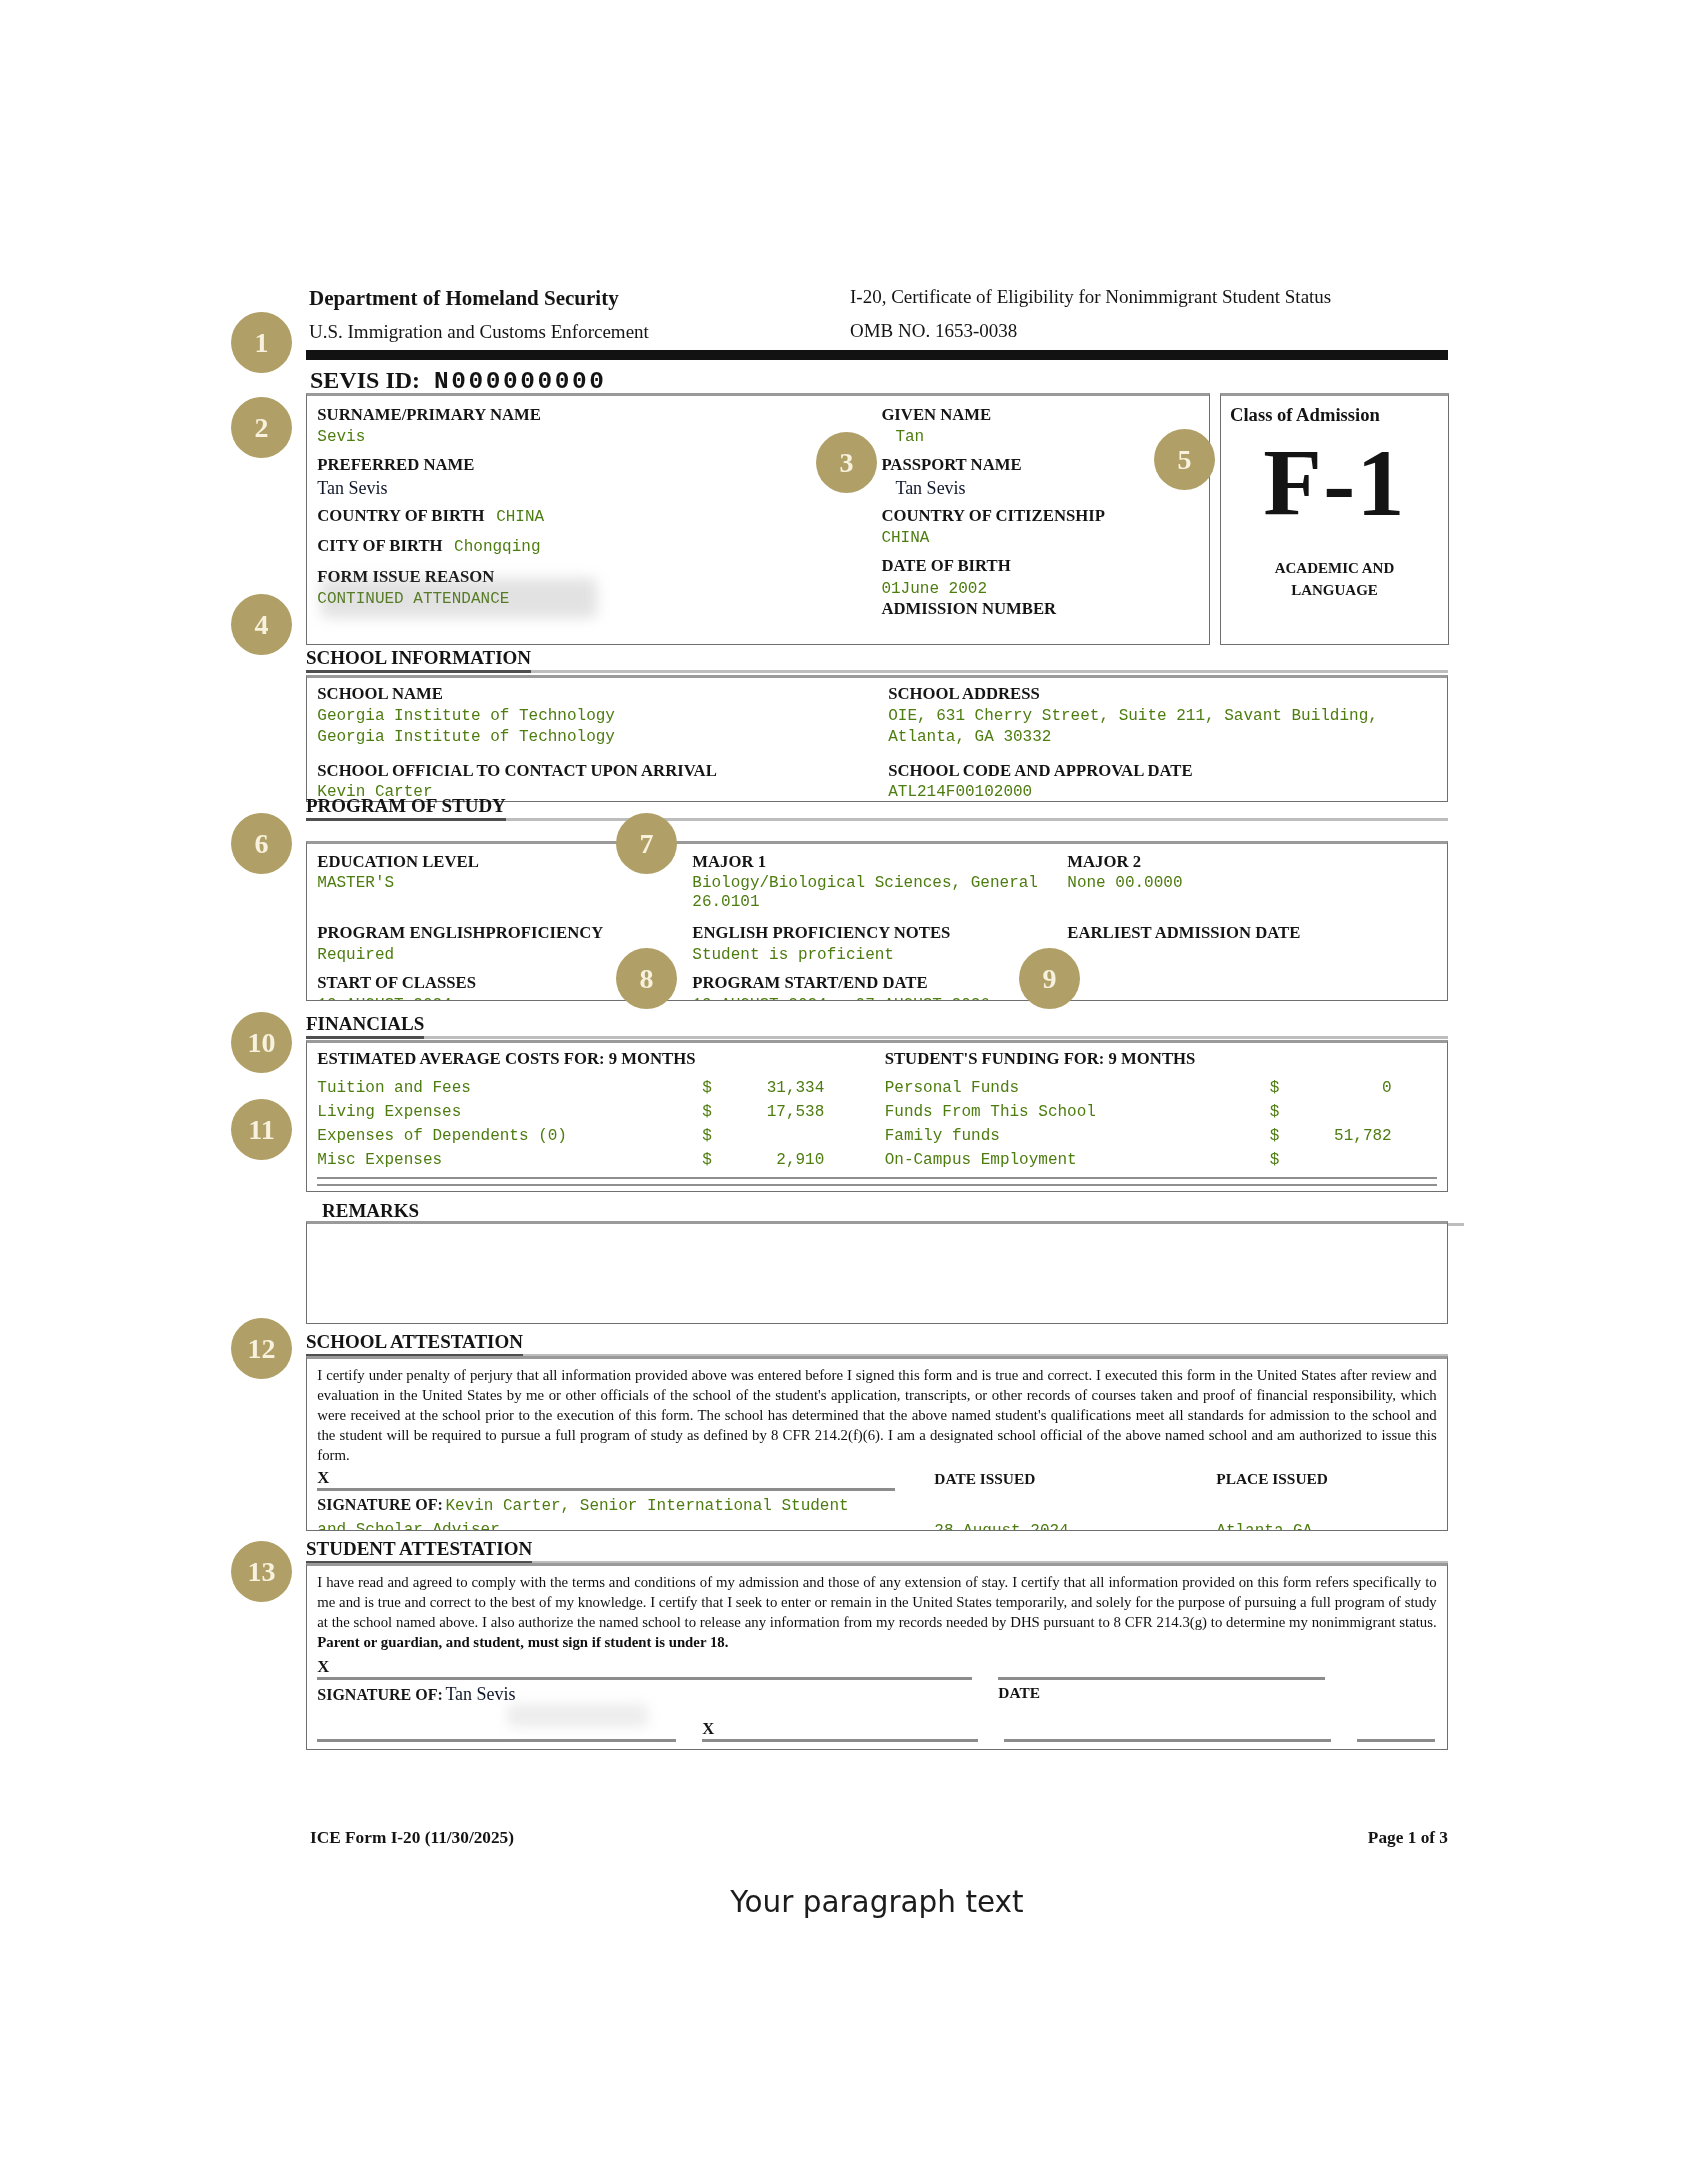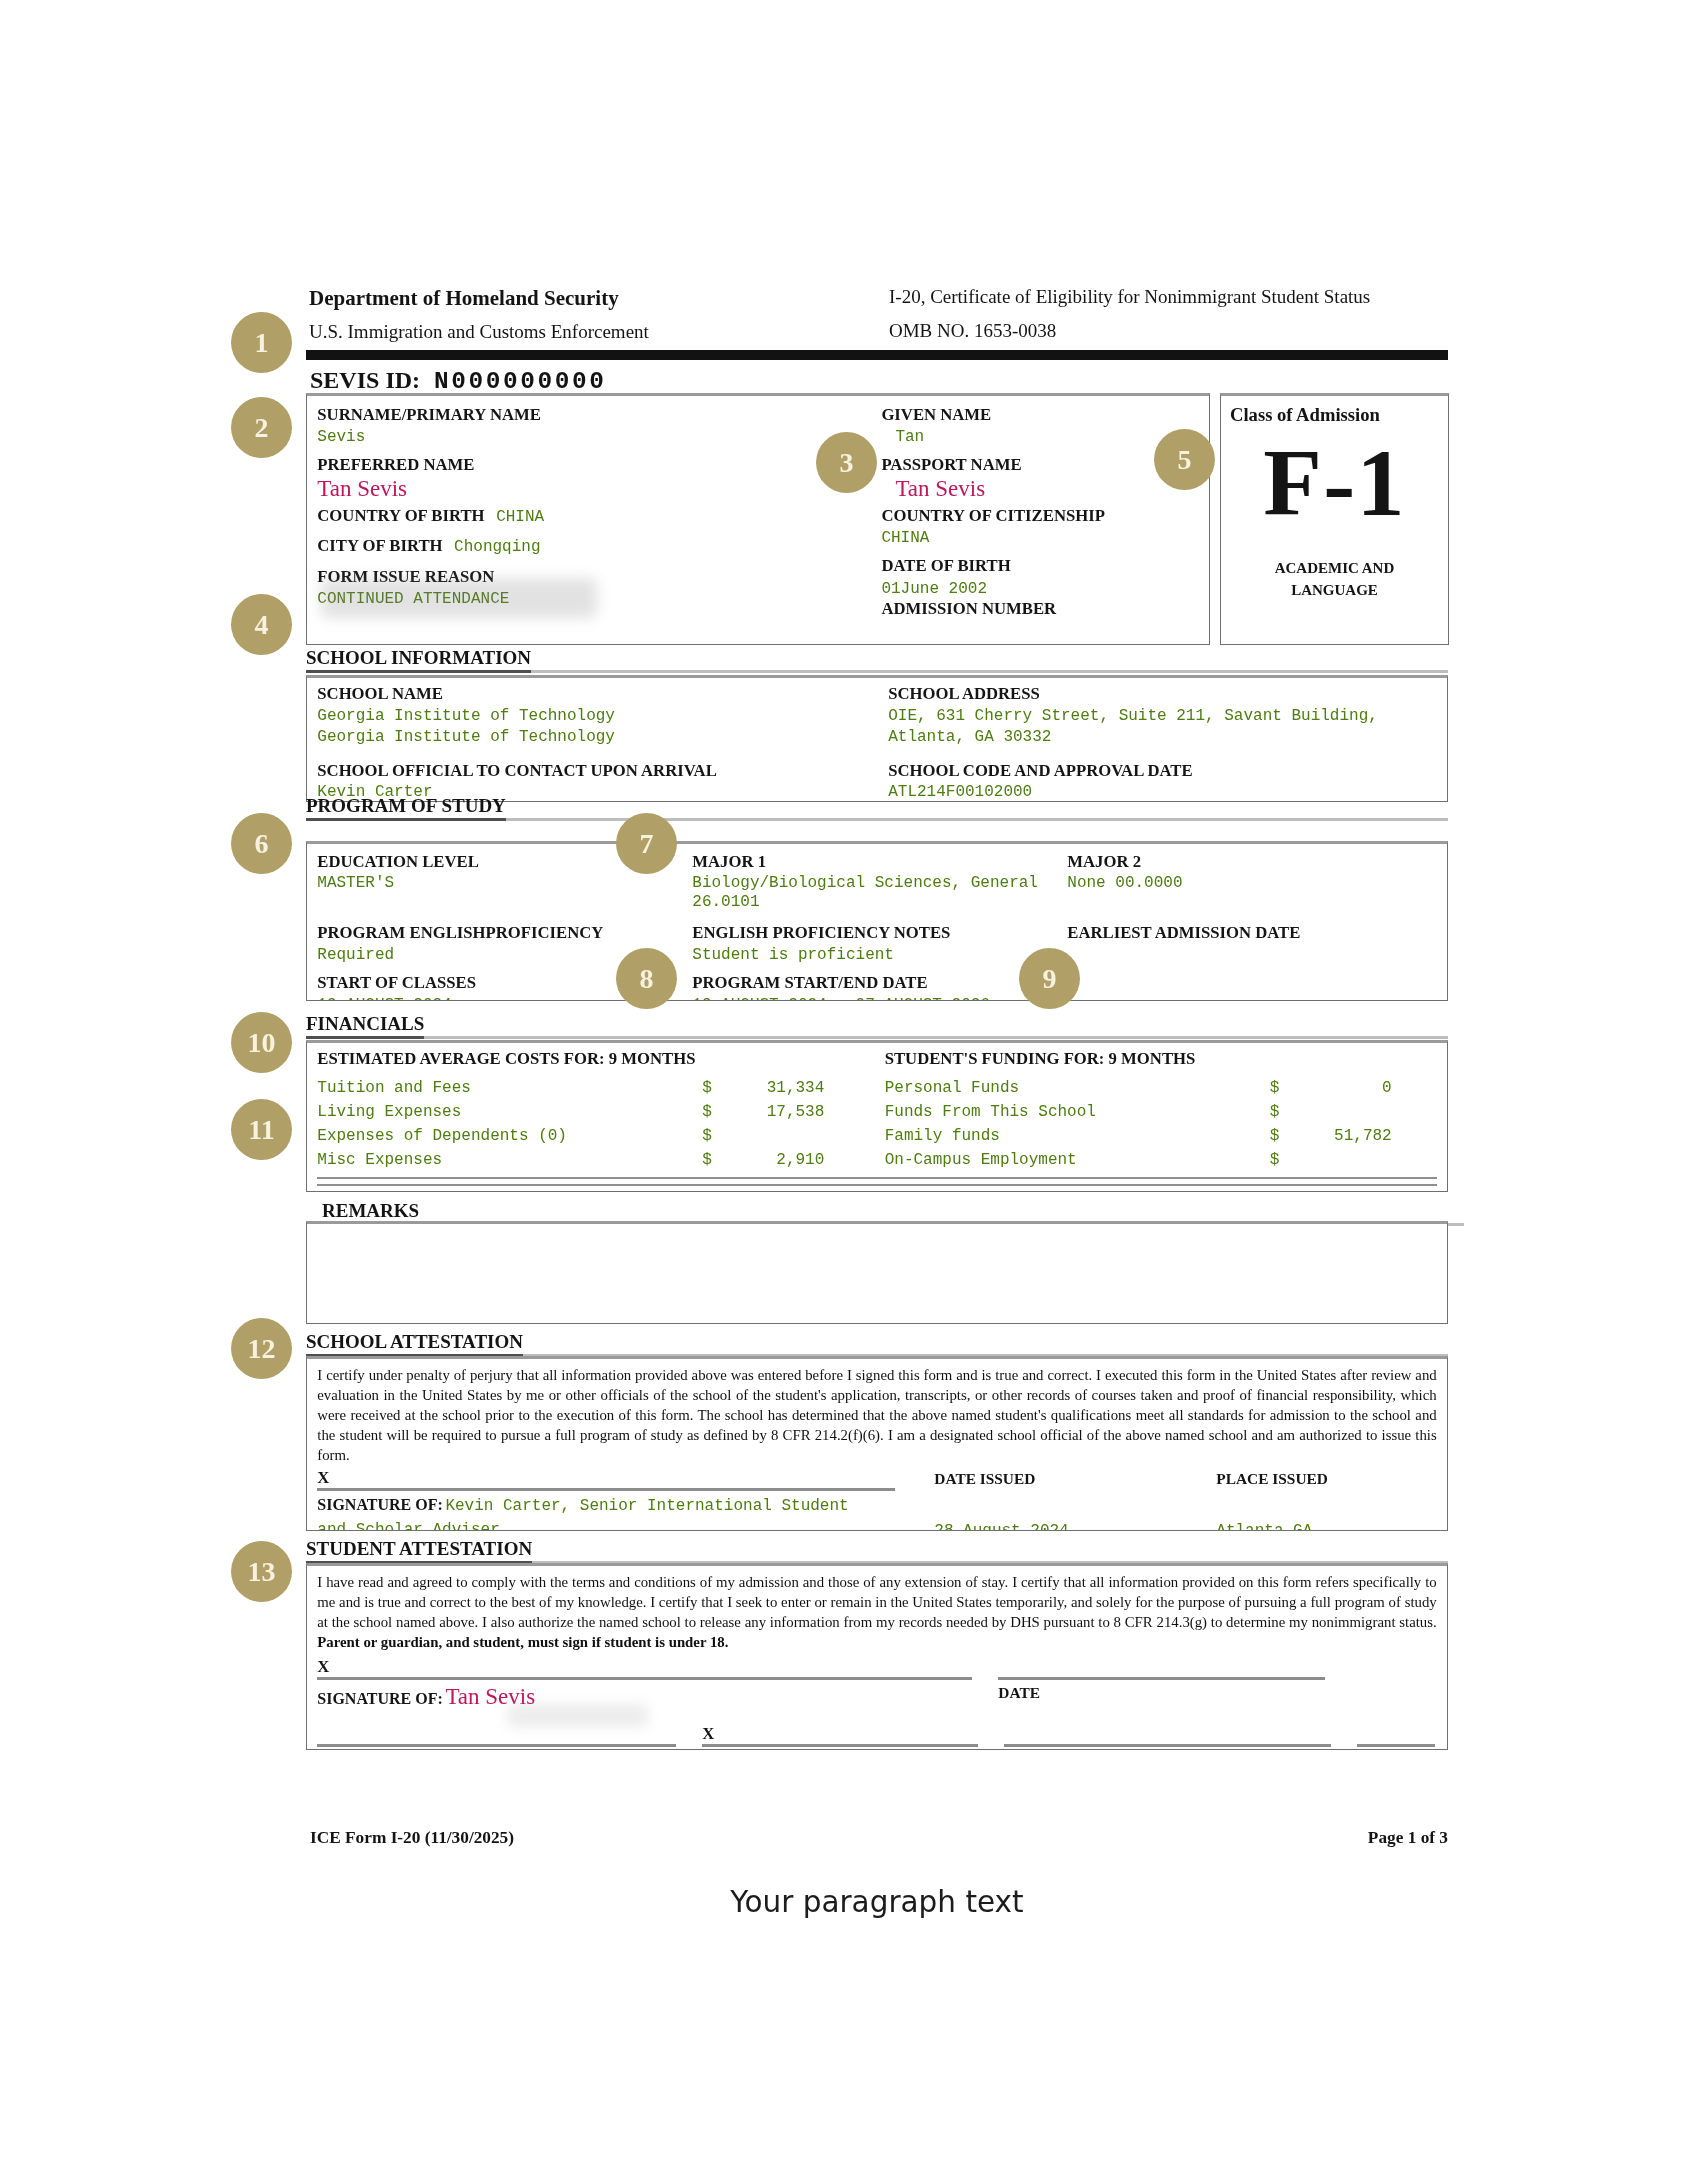--- a/index.html
+++ b/index.html
@@ -21,21 +21,21 @@
   .sevis-value { font-family:"Liberation Mono", monospace; font-size:24.4px; font-weight:bold; letter-spacing:2.6px; margin-left:14px; }
 
   
   .box { position:absolute; box-sizing:border-box; background:#fff;
          border:1.9px solid #6f6f6f; border-top:3.9px solid #9a9a9a; padding:6.4px 10.3px; overflow:hidden; }
   .section-head { position:absolute; border-bottom:3.9px solid #bdbdbd; padding-bottom:1.3px; }
   .section-title { display:inline-block; font-size:19px; font-weight:bold; border-bottom:3.9px solid #4f4f4f; margin-bottom:-5.1px; padding-bottom:1.3px; }
 
   .label { font-weight:bold; font-size:16.7px; color:#151515; }
   .value { font-family:"Liberation Mono", monospace; font-size:16px; color:#4d7c0f; }
-  .val-serif { font-family:"Liberation Serif", serif; color:#be185d; font-size:23px; }
+  .val-serif { font-family:"Liberation Serif", serif; color:#0f172a; font-size:18px; }
   .fld { margin-bottom:8.3px; }
   .fld .label { display:block; }
   .fld .value-line { display:block; margin-top:3.2px; line-height:19px; }
   .fld-inline { margin:3.9px 0 10.3px 0; }
   .fld-inline .value { margin-left:9px; }
 
   
   .p-grid { display:grid; grid-template-columns:64% 36%; }
   .indent { padding-left:14px; }
 
@@ -83,21 +83,21 @@
 </style>
 </head>
 <body>
 
 <div class="canvas">
 
   <div class="abs" style="left:309px; top:286px;">
     <div class="hdr-line1">Department of Homeland Security</div>
     <div class="hdr-line2">U.S. Immigration and Customs Enforcement</div>
   </div>
-  <div class="abs" style="left:889px; top:286px;">
+  <div class="abs" style="left:850px; top:286px;">
     <div class="hdr-r1">I-20, Certificate of Eligibility for Nonimmigrant Student Status</div>
     <div class="hdr-r2">OMB NO.  1653-0038</div>
   </div>
   <div class="abs topbar" style="left:306px; top:350px; width:1142px;"></div>
 
   <div class="abs" style="left:310px; top:367px;">
     <span class="sevis-label">SEVIS ID:</span><span class="sevis-value">N000000000</span>
   </div>
 
   <div class="box" style="left:306px; top:393px; width:904px; height:252px; padding:9px 10.3px;">

